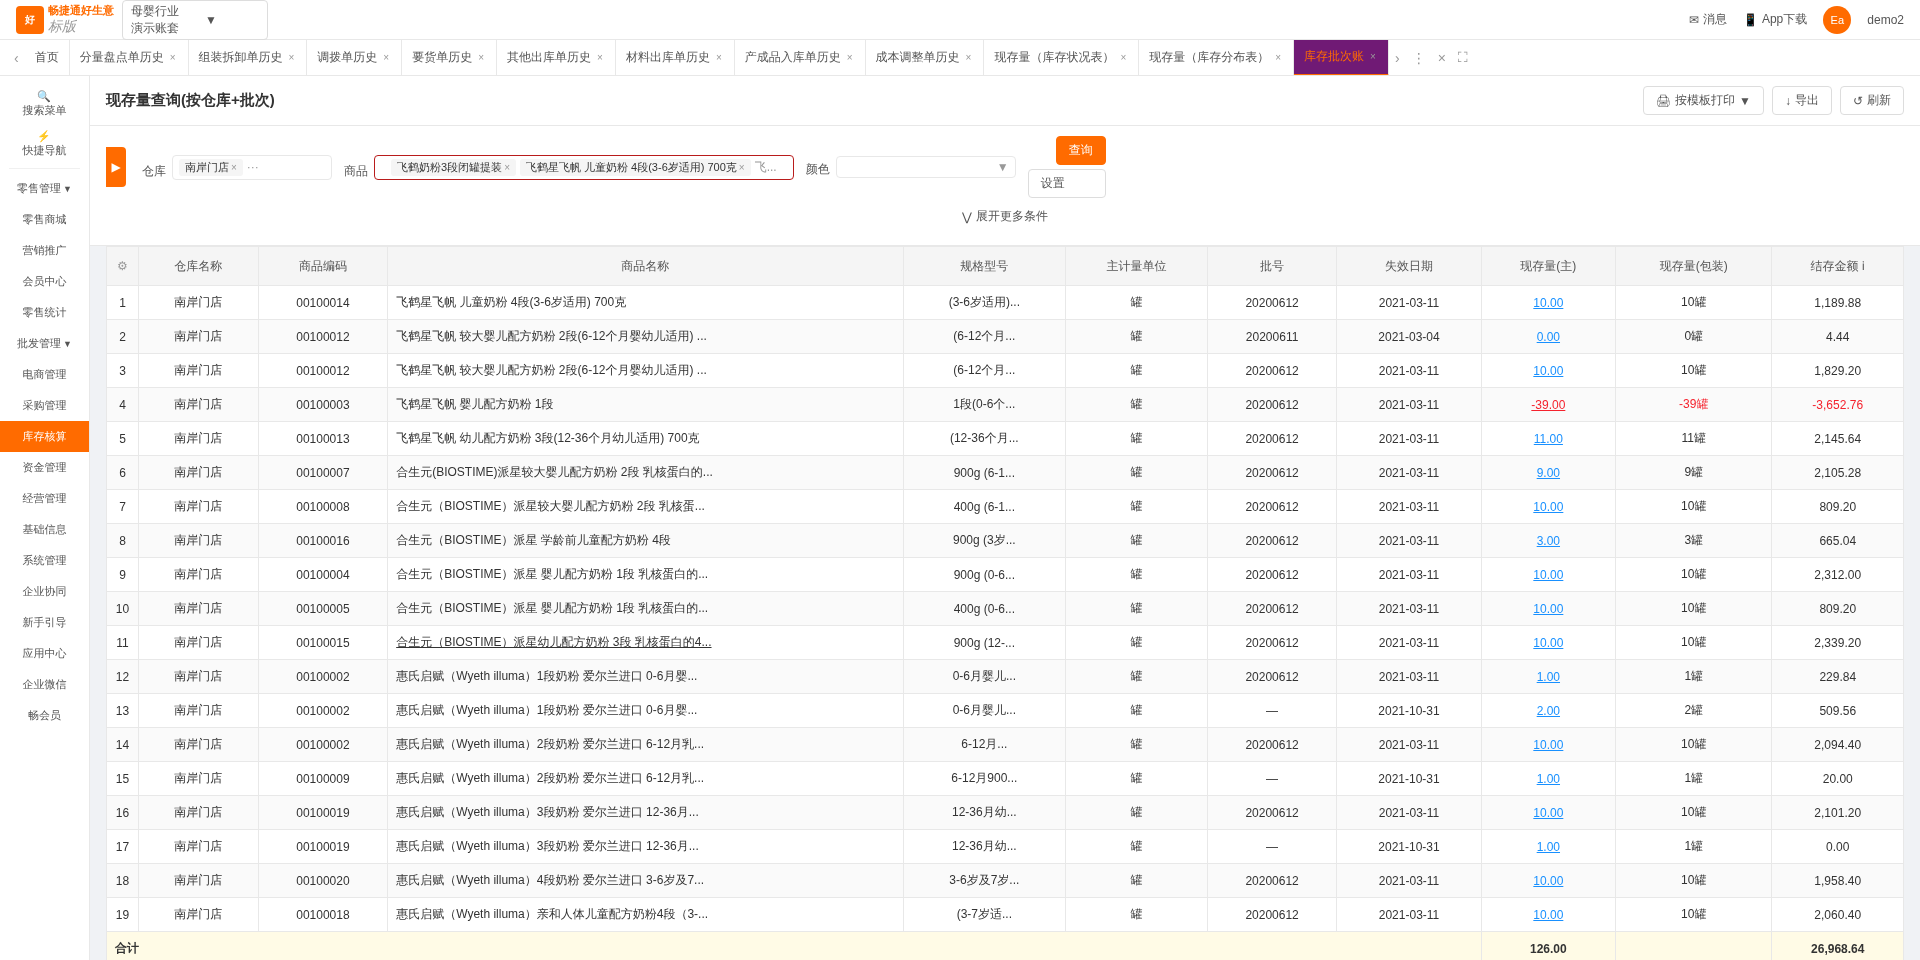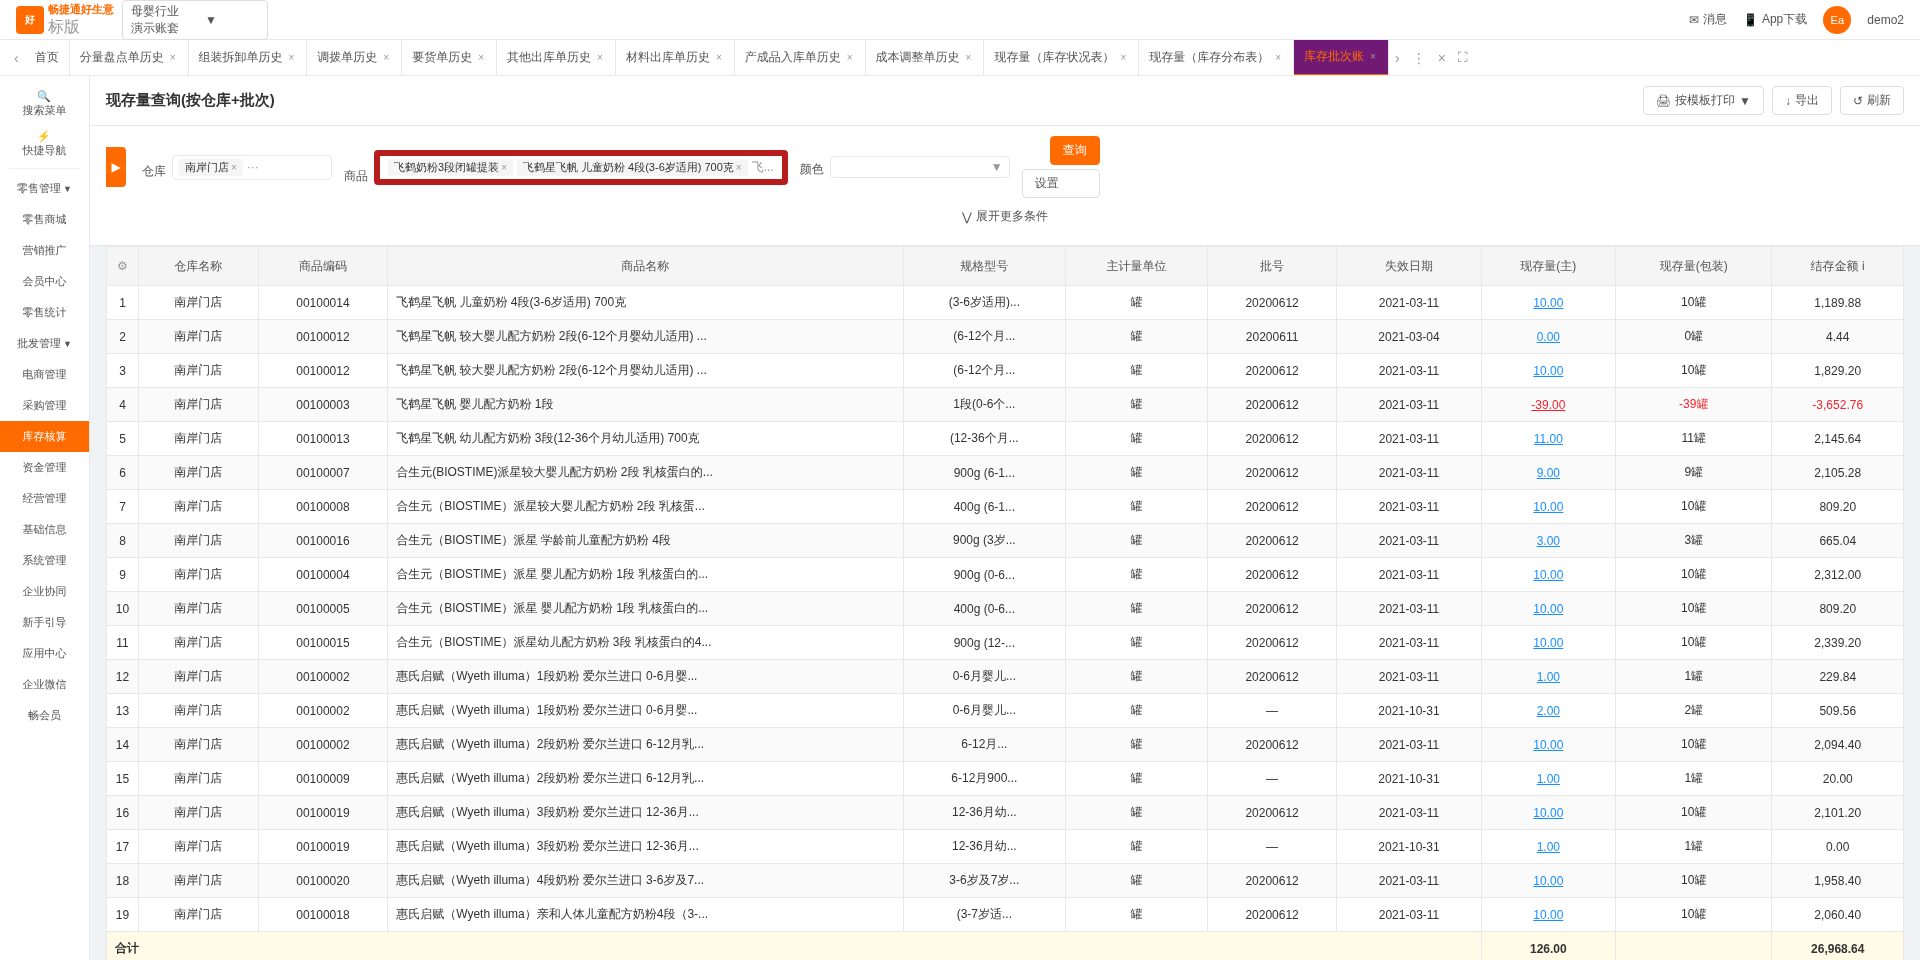--- a/index.html
+++ b/index.html
@@ -4,21 +4,21 @@
   <style>
     * { margin: 0; padding: 0; box-sizing: border-box; }
     body { font-family: 'Microsoft YaHei', Arial, sans-serif; font-size: 12px; background: #f0f2f5; color: #333; width: 1920px; min-height: 960px; overflow-x: hidden; }
 
     
     .top-bar { height: 40px; background: #fff; display: flex; align-items: center; justify-content: space-between; padding: 0 16px; border-bottom: 1px solid #e8e8e8; }
     .top-bar-left { display: flex; align-items: center; gap: 8px; }
     .logo-area { display: flex; align-items: center; gap: 4px; }
     .logo-icon { width: 28px; height: 28px; background: #ff6b00; border-radius: 4px; display: flex; align-items: center; justify-content: center; color: #fff; font-size: 10px; font-weight: bold; }
     .logo-text { font-size: 11px; color: #ff6b00; font-weight: bold; white-space: nowrap; }
-    .label-text { font-size: 16px; color: #999; }
+    .label-text { font-size: 14px; color: #999; font-style: italic; }
     .industry-selector { display: flex; align-items: center; gap: 20px; padding: 2px 8px; border: 1px solid #ddd; border-radius: 4px; cursor: pointer; font-size: 12px; color: #555; min-width: 140px; }
     .industry-selector span { flex: 1; }
     .top-bar-right { display: flex; align-items: center; gap: 16px; }
     .top-icon-btn { display: flex; align-items: center; gap: 4px; cursor: pointer; color: #555; font-size: 12px; }
     .user-avatar { width: 28px; height: 28px; border-radius: 50%; background: #ff6b00; display: flex; align-items: center; justify-content: center; color: #fff; font-size: 11px; }
 
     
     .tab-bar { height: 36px; background: #fff; display: flex; align-items: center; border-bottom: 1px solid #e8e8e8; padding: 0 8px; overflow: hidden; }
     .tab-item { display: flex; align-items: center; gap: 4px; padding: 0 10px; height: 36px; border-right: 1px solid #e8e8e8; cursor: pointer; font-size: 12px; color: #555; white-space: nowrap; flex-shrink: 0; }
     .tab-item.active { color: #ff6b00; border-bottom: 2px solid #ff6b00; background: #701a75; }
@@ -76,21 +76,21 @@
     .tfoot-row { background: #fffbe6; font-weight: bold; }
     .tfoot-row td { color: #333; }
     .checkbox-col { width: 32px; }
     .gear-icon { color: #999; cursor: pointer; }
 
     
     ::-webkit-scrollbar { width: 6px; height: 6px; }
     ::-webkit-scrollbar-thumb { background: #ccc; border-radius: 3px; }
     ::-webkit-scrollbar-track { background: #f0f0f0; }
 
-    .filter-input-wide { min-width: 300px; border: 6px solid #b91c1c; border-radius: 4px; padding: 3px 8px; display: flex; align-items: center; gap: 4px; flex-wrap: wrap; }
+    .filter-input-wide { min-width: 300px; border: 1px solid #b91c1c; border-radius: 4px; padding: 3px 16px; display: flex; align-items: center; gap: 4px; flex-wrap: wrap; }
     .color-filter { min-width: 180px; }
     .color-arrow { margin-left: auto; color: #999; }
     .query-btn-group { display: flex; flex-direction: column; gap: 4px; }
   </style>
 </head>
 <body>
 
 <div class="top-bar">
   <div class="top-bar-left">
     <div class="logo-area">
@@ -470,21 +470,21 @@
     <td>20200612</td>
     <td>2021-03-11</td>
     <td class="td-link">10.00</td>
     <td class="">10罐</td>
     <td class="">809.20</td>
   </tr>
             <tr>
     <td>11</td>
     <td>南岸门店</td>
     <td>00100015</td>
-    <td class="td-left" style="max-width:280px;overflow:hidden;text-overflow:ellipsis;">合生元（BIOSTIME）派星幼儿配方奶粉 3段 乳核蛋白的4...</td>
+    <td class="td-left" style="max-width:280px;overflow:hidden;text-overflow:ellipsis;text-decoration:underline;">合生元（BIOSTIME）派星幼儿配方奶粉 3段 乳核蛋白的4...</td>
     <td>900g (12-...</td>
     <td>罐</td>
     <td>20200612</td>
     <td>2021-03-11</td>
     <td class="td-link">10.00</td>
     <td class="">10罐</td>
     <td class="">2,339.20</td>
   </tr>
             <tr>
     <td>12</td>

